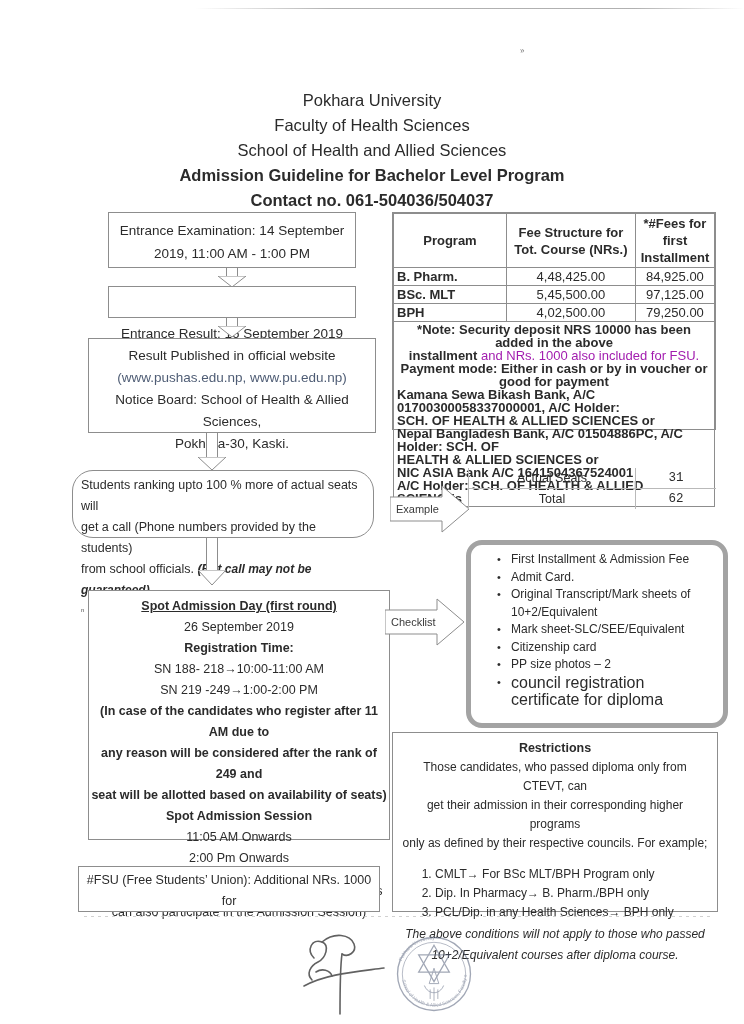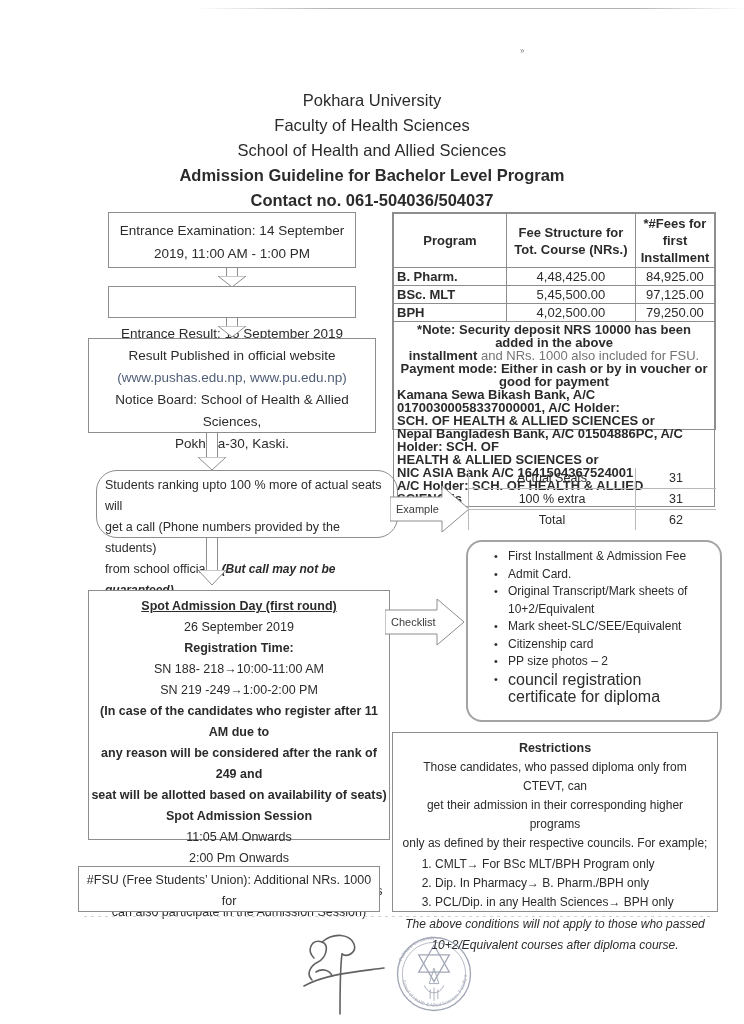--- a/index.html
+++ b/index.html
@@ -49,21 +49,21 @@
   #box-exam{left:108px;top:212px;width:248px;height:56px;}
   #box-exam .t{font-size:13.5px;line-height:23px;padding-top:6px;}
 
   #box-result{left:108px;top:286px;width:248px;height:32px;}
   #box-result .t{font-size:13.5px;line-height:30px;margin-top:32px;}
 
   #box-publish{left:88px;top:338px;width:288px;height:95px;}
   #box-publish .t{font-size:13.5px;line-height:22px;padding-top:6px;}
   .url{color:#4f5d75;}
 
-  #box-students{left:96px;top:470px;width:302px;height:68px;border-radius:21px;}
+  #box-students{left:72px;top:470px;width:302px;height:68px;border-radius:21px;}
   #box-students .t{font-size:12.5px;line-height:21px;padding:4px 8px 0 8px;text-align:left;}
   #box-students .t i{font-style:italic;font-weight:bold;font-size:12px;}
   .tick{font-size:9px;color:#555;}
 
   #box-spot{left:88px;top:590px;width:302px;height:250px;}
   #box-spot .t{font-size:12.5px;line-height:21px;padding-top:5px;}
   .spot-title{text-decoration:underline;font-weight:bold;}
   .b{font-weight:bold;}
   .gap{height:12px;}
 
@@ -72,51 +72,51 @@
 
   
   #fee-wrap{left:392px;top:212px;width:324px;height:218px;}
   table.fee{width:100%;border-collapse:collapse;table-layout:fixed;}
   table.fee td{border:1px solid #8d8d8d;padding:1px 3px;font-size:13px;}
   .fee-th{font-weight:bold;text-align:center;line-height:17px;}
   .fee-prog{font-weight:bold;font-size:13.5px;}
   .fee-num{text-align:center;font-size:13.5px;}
   .note-cell{border-top:1px solid #8d8d8d;padding:3px 4px 4px 4px;font-size:9.5px;line-height:13px;}
   .note-cell .nb{font-weight:bold;}
-  .note-cell .ng{color:#737373;}
+  .note-cell .ng{color:#a21caf;}
   .note-ctr{text-align:center;}
 
   
   #seats{left:468px;top:468px;width:248px;height:74px;}
   table.seats{width:100%;border-collapse:collapse;table-layout:fixed;}
   table.seats td{font-size:12.5px;text-align:center;padding:3px 0;border-bottom:1px solid #b9b9b9;}
   table.seats tr:last-child td{border-bottom:none;}
-  table.seats td.val{border-left:1px solid #b9b9b9;width:80px;}
+  table.seats td.val{border-left:1px solid #b9b9b9;width:80px;font-family:Liberation Mono, monospace;}
   table.seats td.lbl{border-left:1px solid #b9b9b9;}
 
   
   .arrow-right{position:absolute;}
   .arrow-right .lbl{
     position:absolute;left:0;top:0;width:100%;height:100%;
     display:flex;align-items:center;justify-content:flex-start;
     padding-left:6px;box-sizing:border-box;font-size:11px;color:#3a3a3a;
   }
 
   
-  #checklist{left:466px;top:540px;width:252px;height:178px;border:2px solid #a3a3a3;border-radius:16px;}
+  #checklist{left:466px;top:540px;width:252px;height:178px;border:5px solid #a3a3a3;border-radius:16px;}
   #checklist ul{margin:0;padding:6px 6px 0 26px;list-style:none;}
   #checklist li{font-size:12px;line-height:17.5px;position:relative;padding-left:14px;}
   #checklist li:before{content:"\2022";position:absolute;left:0;top:0;font-size:11px;}
   #checklist li.small{font-size:16px;}
 
   
   #restrict{left:392px;top:732px;width:326px;height:180px;}
   #restrict .rt{font-size:12px;line-height:19px;padding:6px 8px 0 8px;text-align:center;}
   #restrict .rtitle{font-weight:bold;font-size:12.5px;}
-  #restrict ol{margin:2px 0 0 0;padding-left:34px;text-align:left;}
+  #restrict ol{margin:12px 0 0 0;padding-left:34px;text-align:left;}
   #restrict ol li{font-size:12px;line-height:19px;}
   #restrict .foot{text-align:center;font-style:italic;font-weight:normal;font-size:12px;line-height:18px;padding-top:3px;}
 
   
   .stamp{position:absolute;left:386px;top:926px;width:96px;height:96px;opacity:.55;}
   .sign{position:absolute;left:296px;top:928px;width:110px;height:92px;opacity:.8;}
   .bottom-dash{
     position:absolute;left:84px;top:916px;width:630px;height:1px;
     background:repeating-linear-gradient(90deg,#bdbdbd 0 3px,transparent 3px 7px);
     opacity:.7;
@@ -271,24 +271,20 @@
       <polygon points="0,12 52,12 52,1 79,24 52,47 52,36 0,36" fill="#ffffff" stroke="#8d8d8d" stroke-width="1"></polygon>
     </svg>
     <div class="lbl">Example</div>
   </div>
 
   <div id="seats" style="position:absolute;">
     <table class="seats">
       <tbody>
           <tr>
         <td class="lbl">Actual Seats</td>
-        <td class="val">31</td>
-      </tr>
-      <tr>
-        <td class="lbl">100 % extra</td>
         <td class="val">31</td>
       </tr>
       <tr>
         <td class="lbl">Total</td>
         <td class="val">62</td>
       </tr>
     </tbody>
       </table>
   </div>
 

